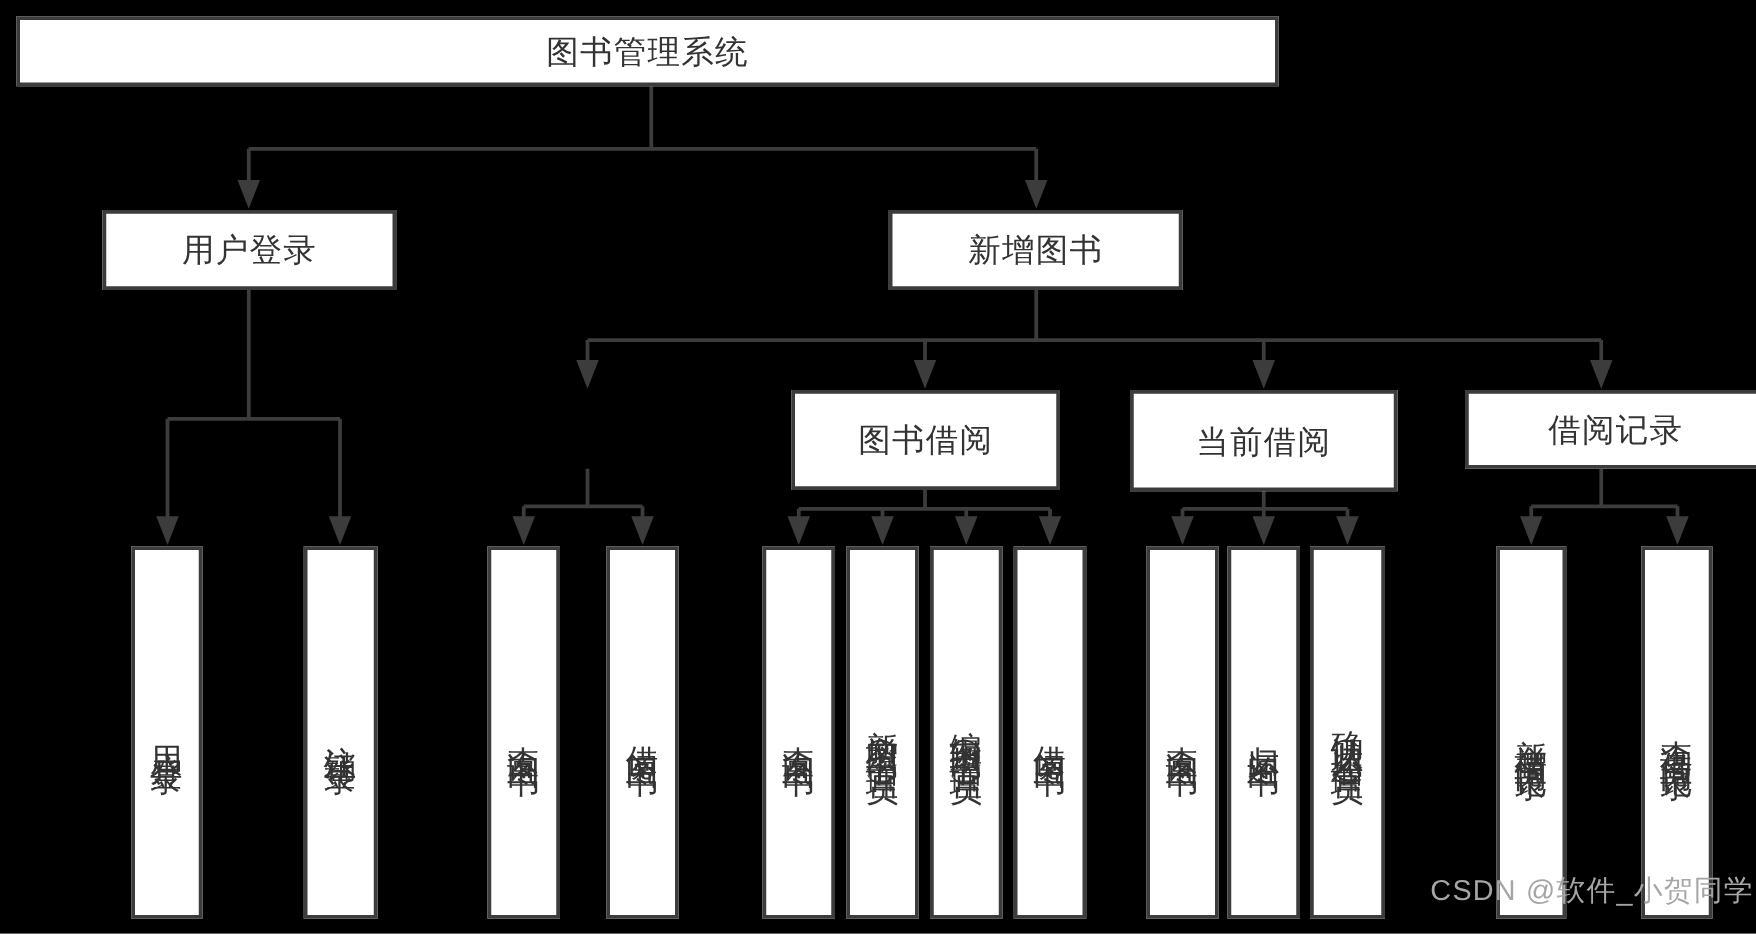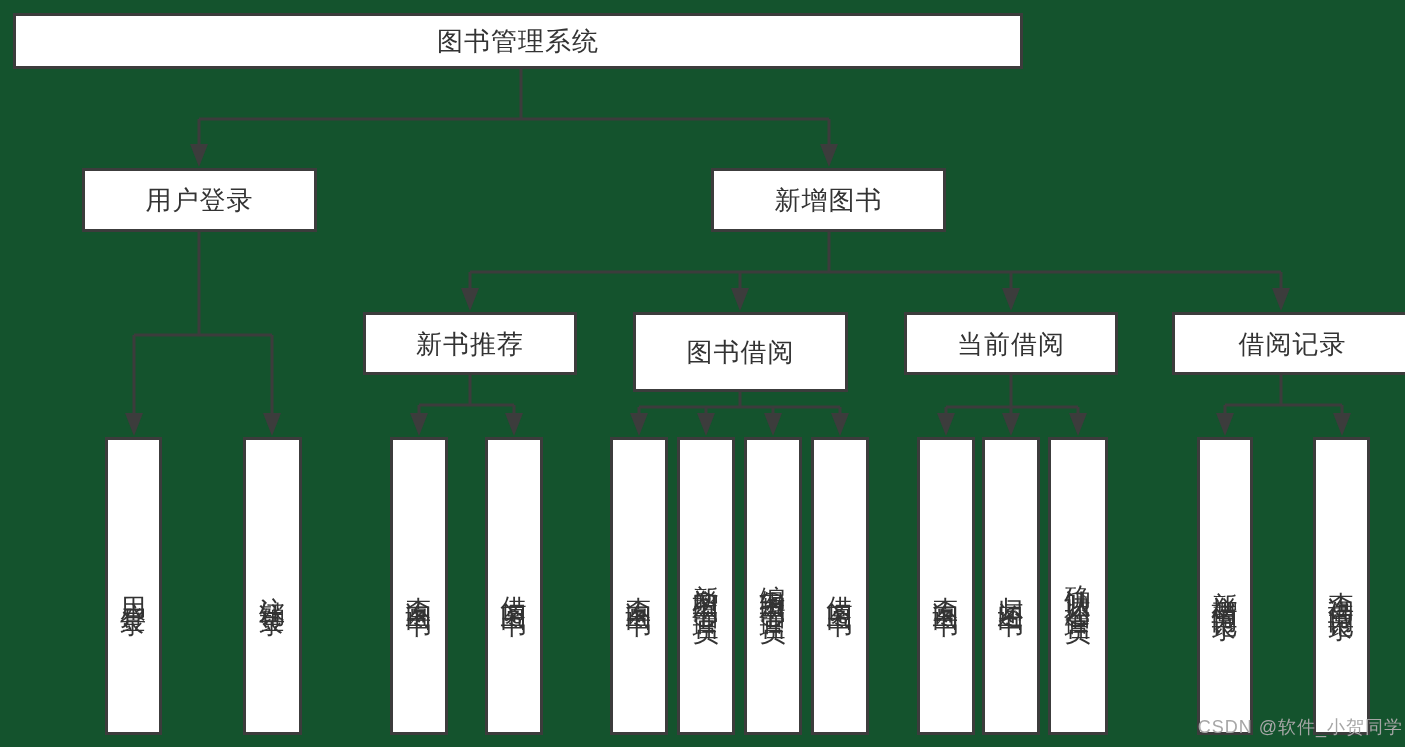--- a/index.html
+++ b/index.html
@@ -1,33 +1,33 @@
 <!DOCTYPE html>
 <html><head>
 <meta charset="utf-8">
 <style>
   html,body{margin:0;padding:0;background:#ffffff;}
   .canvas{
-    position:relative;width:1405px;height:747px;background:#14532d;overflow:hidden;
+    position:relative;width:1405px;height:747px;background:#000000;overflow:hidden;
     font-family:"Liberation Sans","DejaVu Sans",sans-serif;
   }
   .wires{position:absolute;left:0;top:0;}
   .box{
     position:absolute;box-sizing:border-box;background:#ffffff;
     border:3px solid #3c3c3c;color:#333333;
     display:flex;align-items:center;justify-content:center;
     font-size:26px;line-height:1;letter-spacing:1px;
   }
   .vbox span{
     writing-mode:vertical-rl;text-orientation:mixed;
     letter-spacing:5px;line-height:1;
   }
   .watermark{
-    position:absolute;right:2px;bottom:8px;z-index:5;
-    font-size:18px;color:#a6a6a6;letter-spacing:1px;white-space:nowrap;
+    position:absolute;right:2px;bottom:19px;z-index:5;
+    font-size:23px;color:#a6a6a6;letter-spacing:1px;white-space:nowrap;
   }
 </style>
 </head>
 <body>
 
 <div class="canvas">
 
   <svg class="wires" width="1405" height="747" viewBox="0 0 1405 747">
     <g stroke="#3c3c3c" stroke-width="3" fill="none">
       <path d="M521 69 V119 M199 119 H829 M199 119 V147 M829 119 V147"></path>
@@ -65,27 +65,24 @@
     <span>图书管理系统</span>
   </div>
 
   <div class="box" style="left:82px;top:168px;width:235px;height:64px">
     <span>用户登录</span>
   </div>
   <div class="box" style="left:711px;top:168px;width:235px;height:64px">
     <span>新增图书</span>
   </div>
 
-  <div class="box" style="left:363px;top:312px;width:214px;height:63px">
-    <span>新书推荐</span>
-  </div>
   <div class="box" style="left:633px;top:312px;width:215px;height:80px">
     <span>图书借阅</span>
   </div>
-  <div class="box" style="left:904px;top:312px;width:214px;height:63px">
+  <div class="box" style="left:904px;top:312px;width:214px;height:81px">
     <span>当前借阅</span>
   </div>
   <div class="box" style="left:1172px;top:312px;width:241px;height:63px">
     <span>借阅记录</span>
   </div>
 
   <div class="box vbox" style="left:105px;top:437px;width:57px;height:298px">
     <span>用户登录</span>
   </div>
   <div class="box vbox" style="left:243px;top:437px;width:59px;height:298px">

